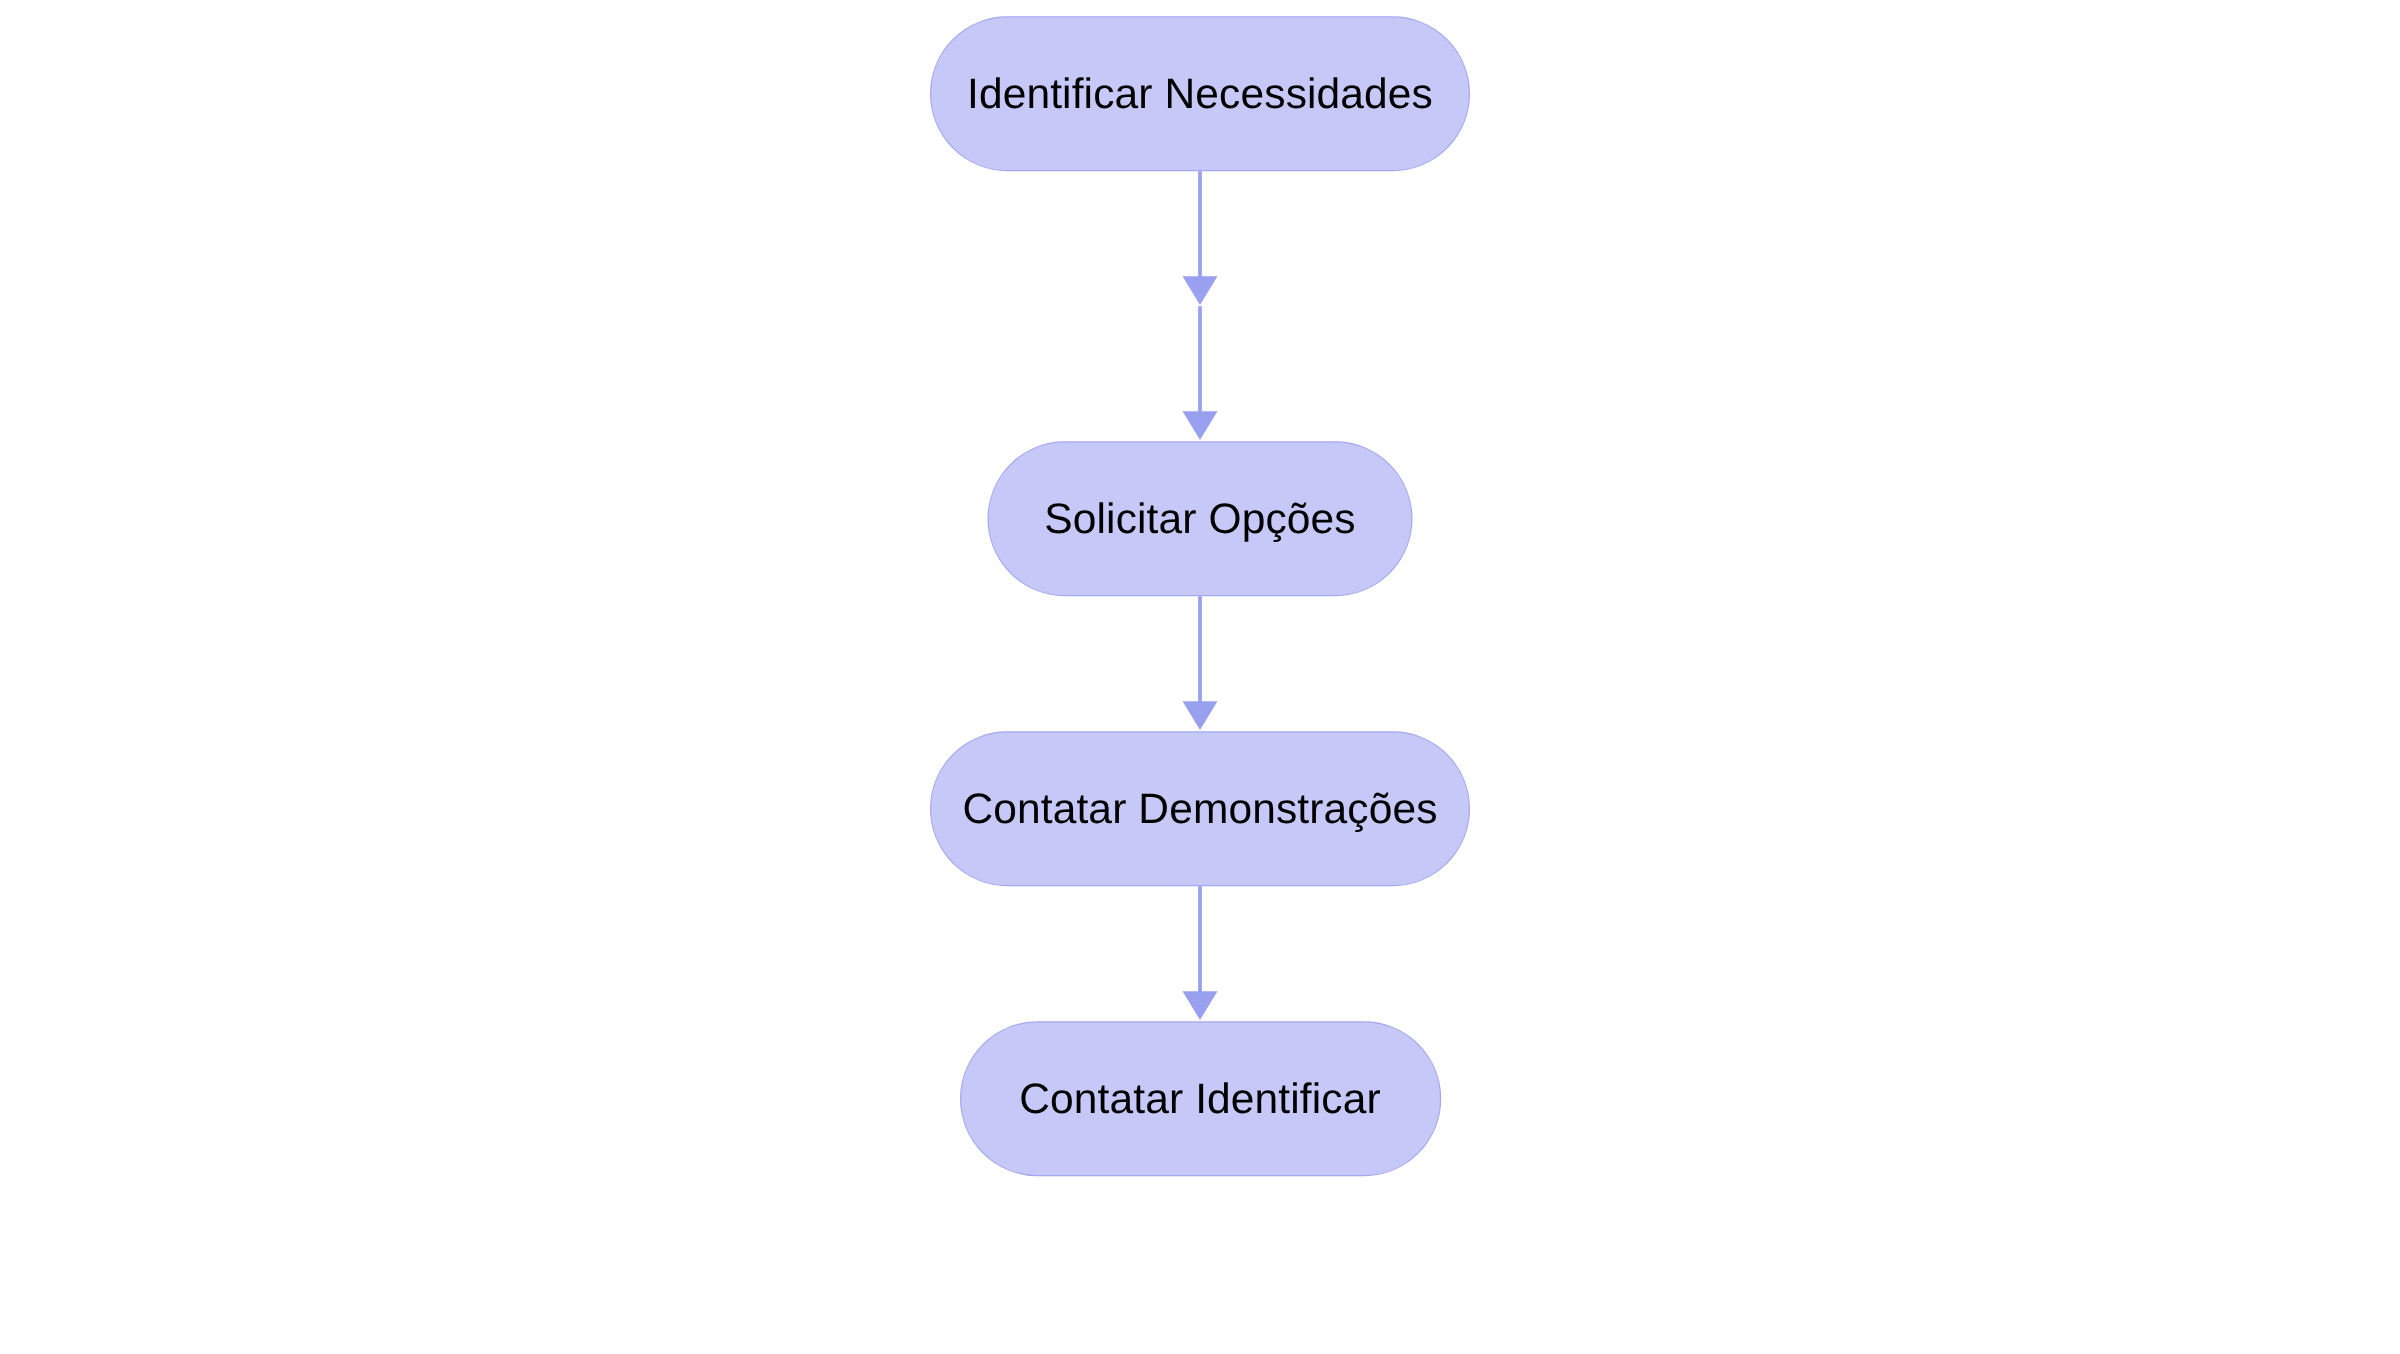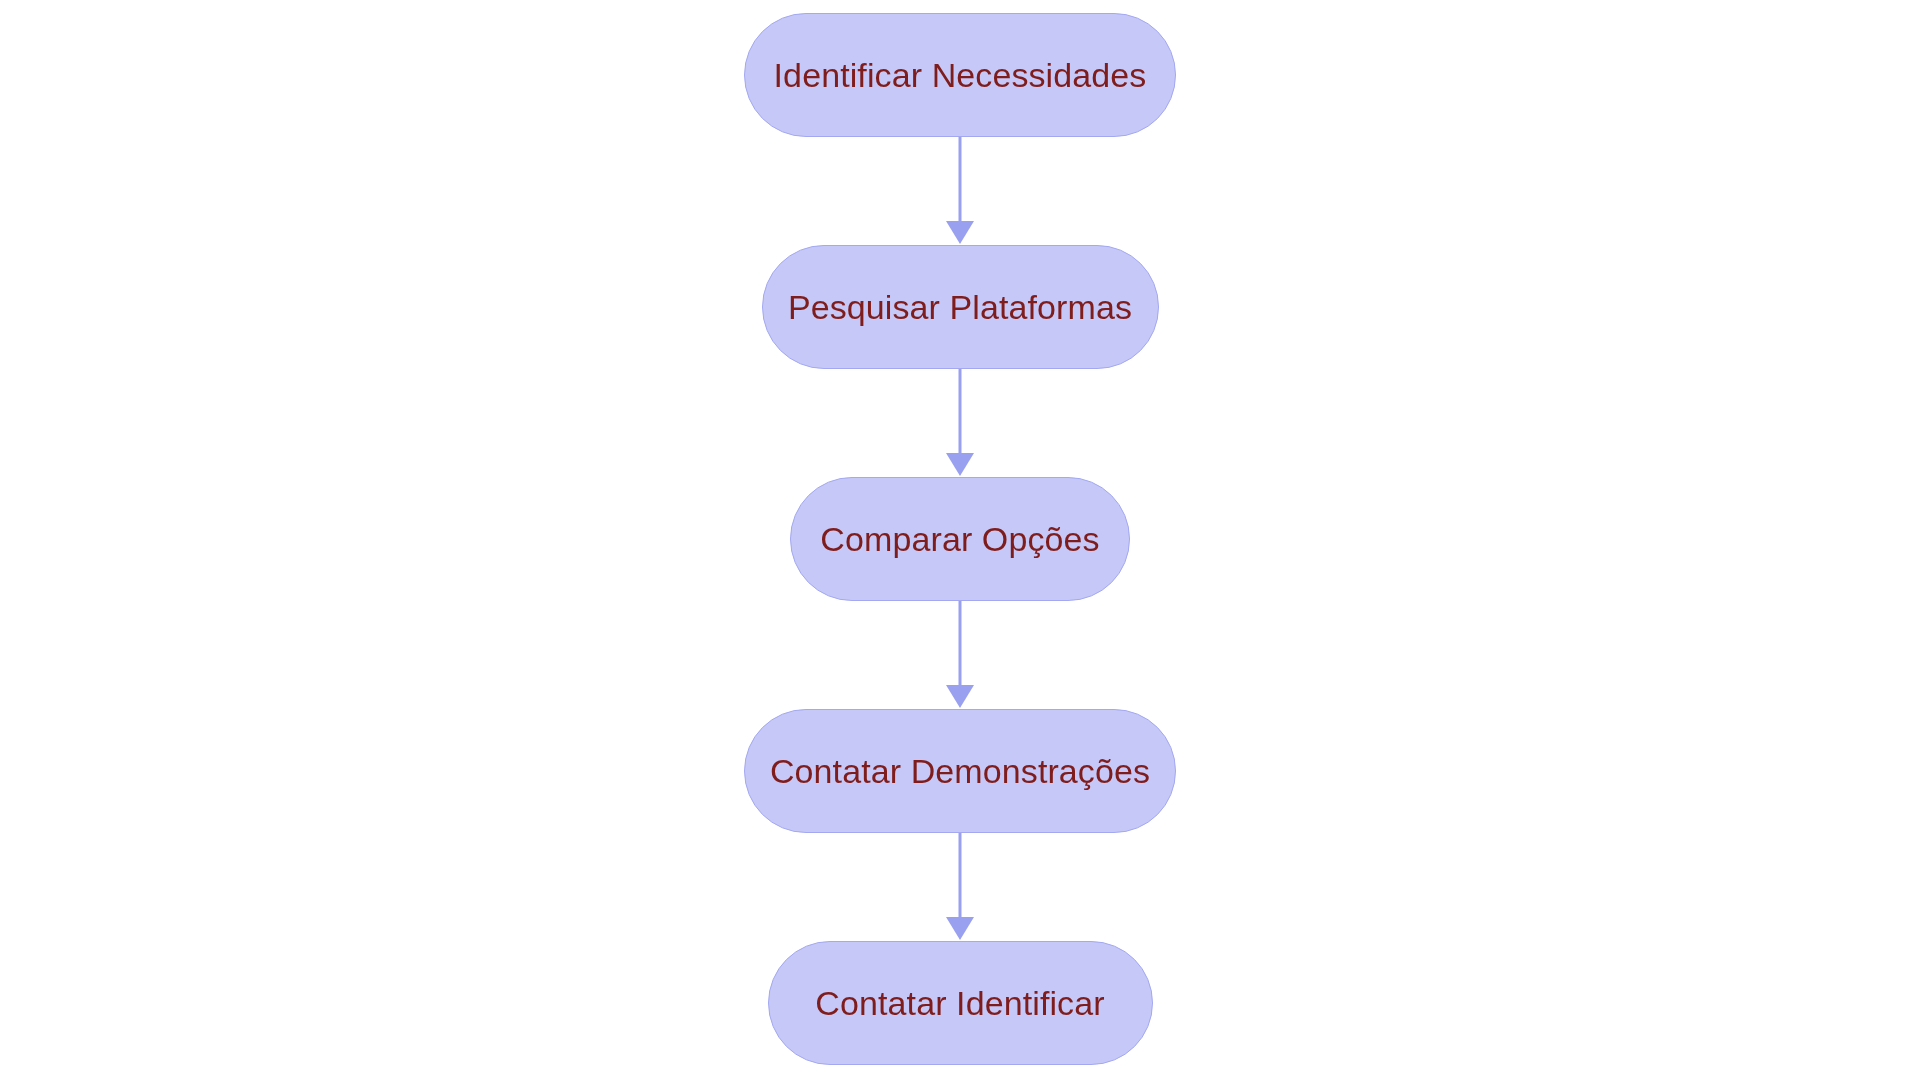--- a/index.html
+++ b/index.html
@@ -42,21 +42,21 @@
     border-radius: 62px;
     background: #c6c9f8;
     border: 1.6px solid #a3a8f0;
     display: flex;
     align-items: center;
     justify-content: center;
     flex: 0 0 auto;
   }
 
   .flow-node-label {
-    color: #7f1d1d;
+    color: #000000;
     font-size: 34px;
     font-weight: 400;
     letter-spacing: 0.1px;
     line-height: 1;
     white-space: nowrap;
     font-family: "Liberation Sans", "DejaVu Sans", sans-serif;
   }
 
   .flow-connector {
     flex: 0 0 auto;
@@ -102,31 +102,28 @@
 
     <div class="flow-node node-w-0">
       <span class="flow-node-label">Identificar Necessidades</span>
     </div>
 
     <div class="flow-connector">
       <div class="connector-line"></div>
       <div class="connector-head"></div>
     </div>
 
-    <div class="flow-node node-w-1">
-      <span class="flow-node-label">Pesquisar Plataformas</span>
-    </div>
 
     <div class="flow-connector">
       <div class="connector-line"></div>
       <div class="connector-head"></div>
     </div>
 
     <div class="flow-node node-w-2">
-      <span class="flow-node-label">Comparar Opções</span>
+      <span class="flow-node-label">Solicitar Opções</span>
     </div>
 
     <div class="flow-connector">
       <div class="connector-line"></div>
       <div class="connector-head"></div>
     </div>
 
     <div class="flow-node node-w-3">
       <span class="flow-node-label">Contatar Demonstrações</span>
     </div>

